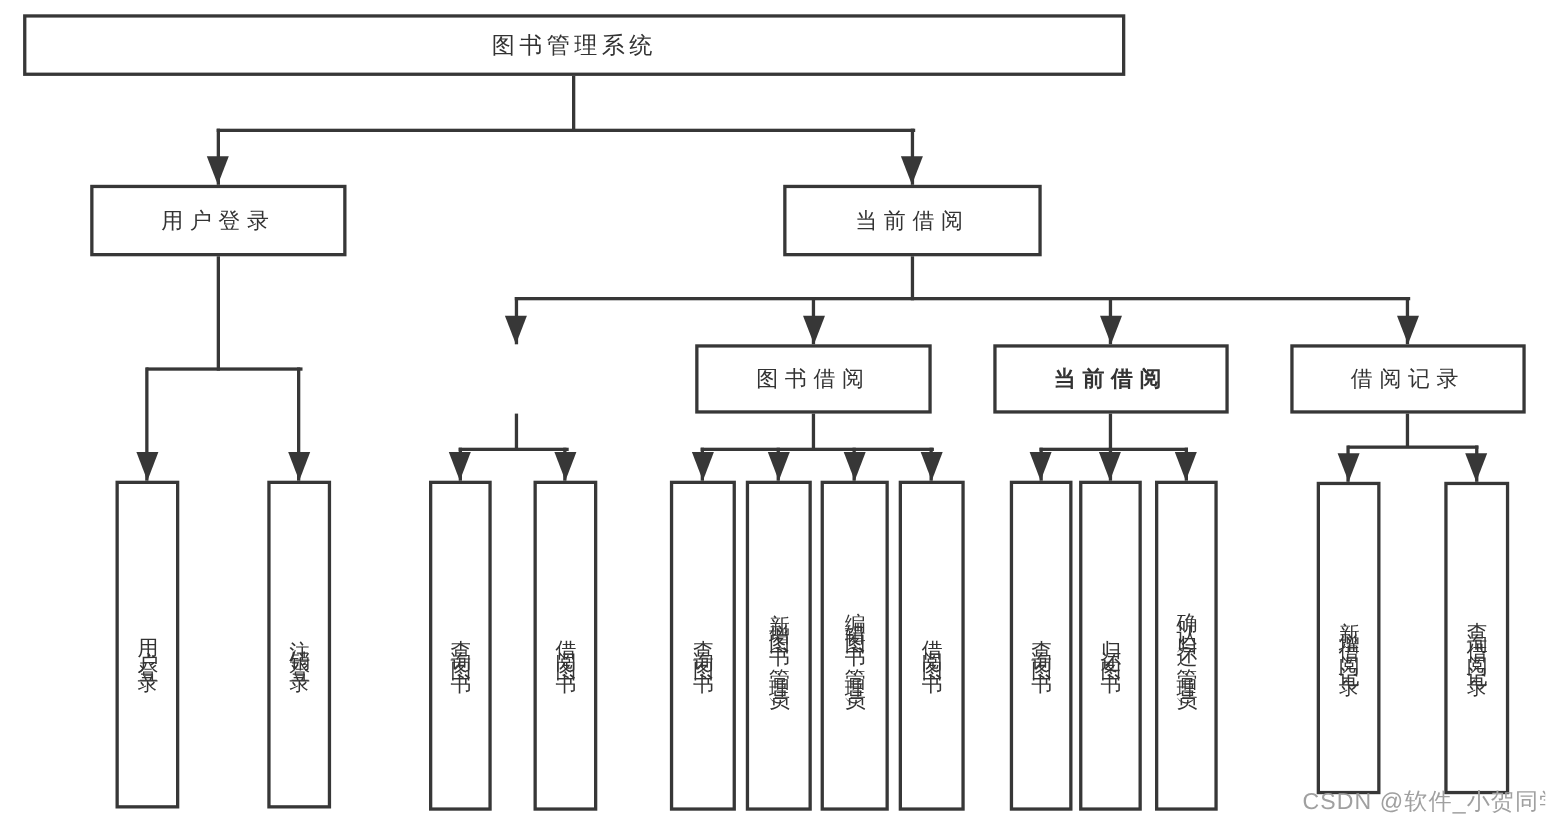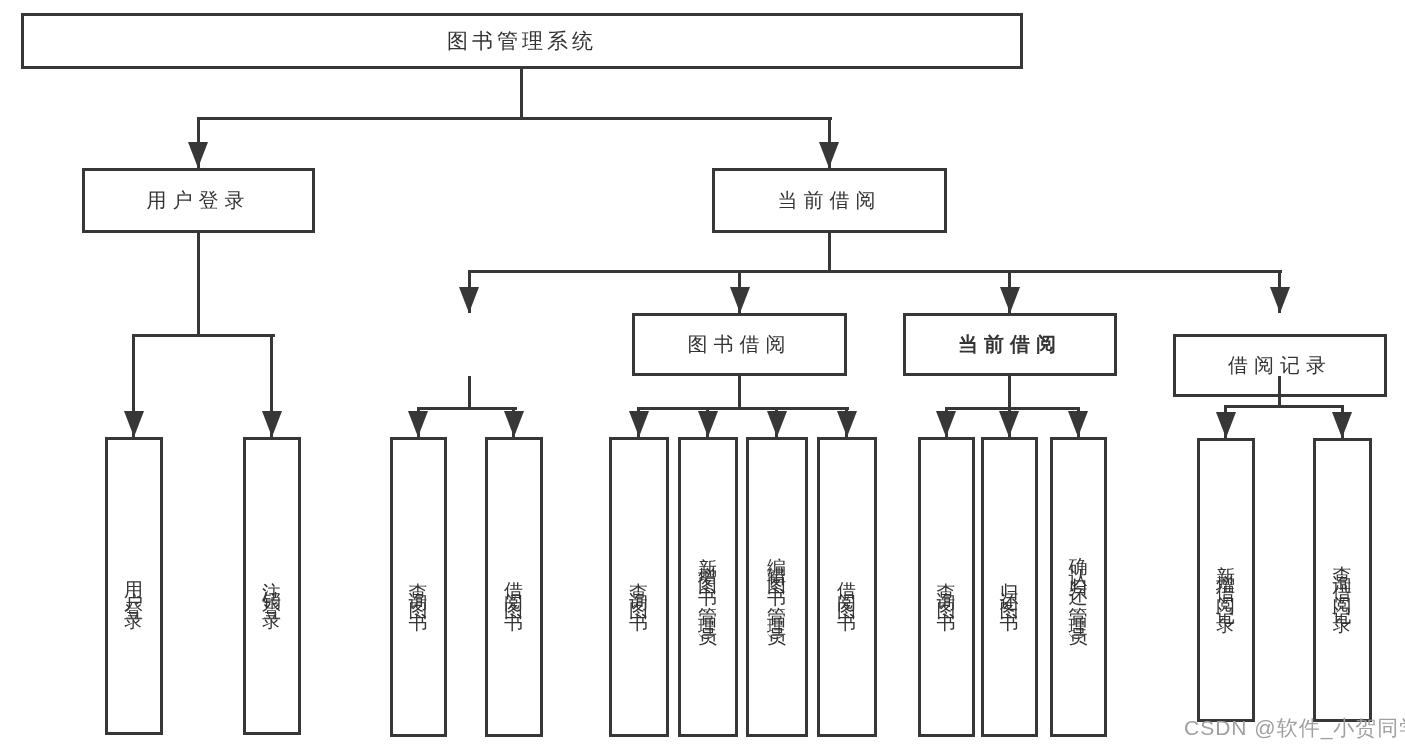--- a/index.html
+++ b/index.html
@@ -58,21 +58,21 @@
 
 <div id="canvas">
 
   <div class="box hbox rootbox" style="left:21px;top:13px;width:1002px;height:56px;">图书管理系统</div>
 
   <div class="box hbox" style="left:82px;top:168px;width:233px;height:65px;">用户登录</div>
   <div class="box hbox" style="left:712px;top:168px;width:235px;height:65px;">当前借阅</div>
 
   <div class="box hbox" style="left:632px;top:313px;width:215px;height:63px;">图书借阅</div>
   <div class="box hbox" style="left:903px;top:313px;width:214px;height:63px;font-weight:bold;">当前借阅</div>
-  <div class="box hbox" style="left:1173px;top:313px;width:214px;height:63px;margin-top:21px;">借阅记录</div>
+  <div class="box hbox" style="left:1173px;top:313px;width:214px;height:63px;">借阅记录</div>
 
   <div class="box vbox" style="left:105px;top:437px;width:58px;height:298px;">用户登录</div>
   <div class="box vbox" style="left:243px;top:437px;width:58px;height:298px;">注销登录</div>
 
   <div class="box vbox" style="left:390px;top:437px;width:57px;height:300px;">查询图书</div>
   <div class="box vbox" style="left:485px;top:437px;width:58px;height:300px;">借阅图书</div>
 
   <div class="box vbox" style="left:609px;top:437px;width:60px;height:300px;">查询图书</div>
   <div class="box vbox" style="left:678px;top:437px;width:60px;height:300px;">新增图书（管理员）</div>
   <div class="box vbox" style="left:746px;top:437px;width:62px;height:300px;">编辑图书（管理员）</div>

